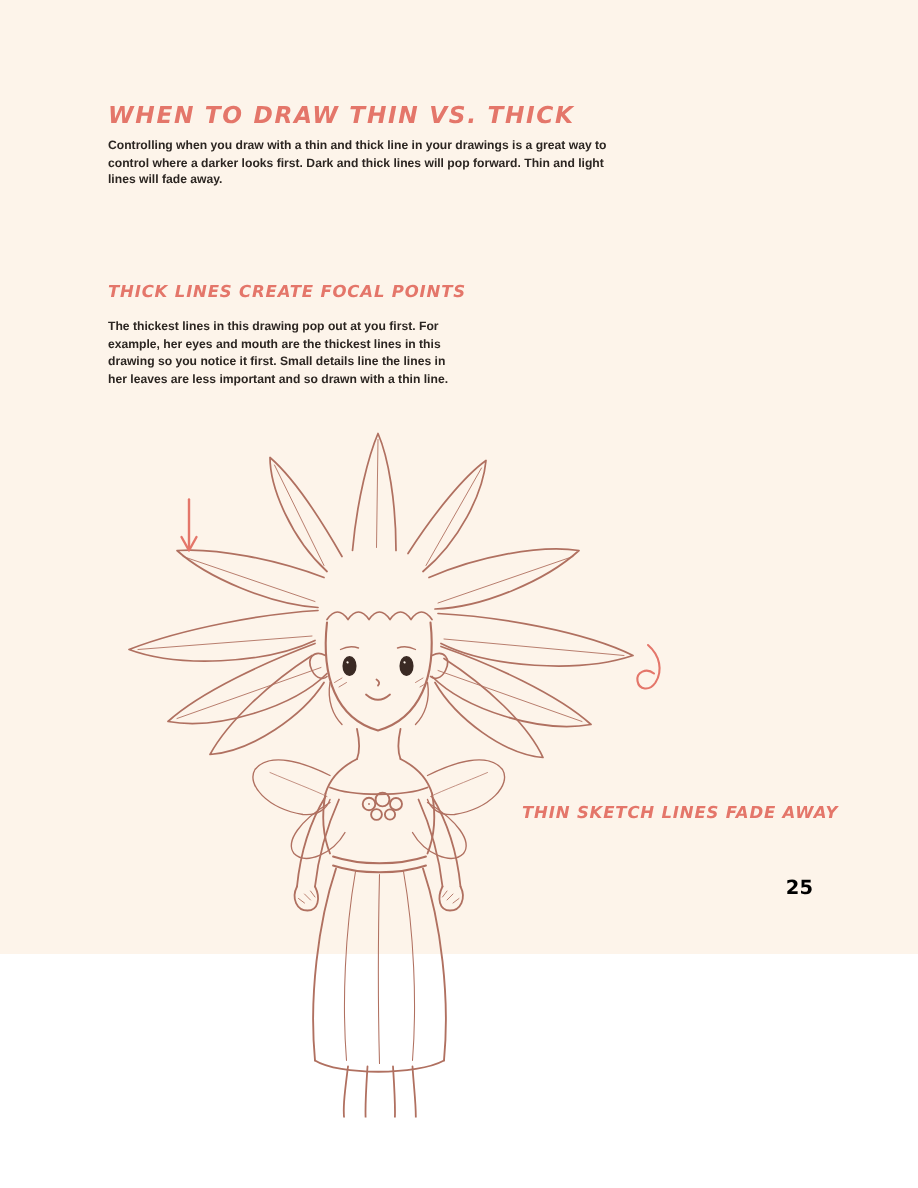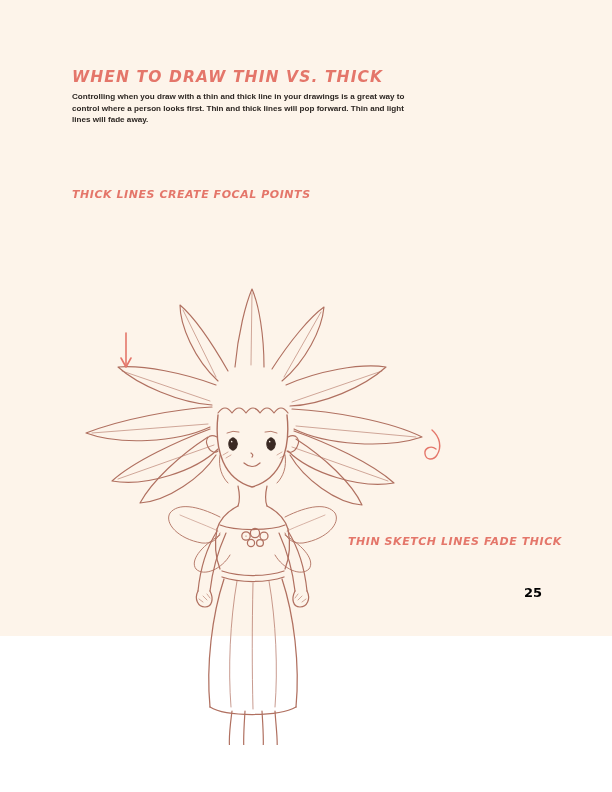--- a/index.html
+++ b/index.html
@@ -97,28 +97,29 @@
   }
   .illustration svg { display: block; }
 </style>
 </head>
 <body>
 
 <div class="page">
 
   <h1 class="main-heading">WHEN TO DRAW THIN VS. THICK</h1>
 
-  <p class="intro-text">Controlling when you draw with a thin and thick line in your drawings is a great way to control where a person looks first. Thin and thick lines will pop forward. Thin and light lines will fade away.</p>
+  <p class="intro-text">Controlling when you draw with a thin and thick line in your drawings is a great way to control where a darker looks first. Dark and thick lines will pop forward. Thin and light lines will fade away.</p>
 
   <div class="block-a">
     <div class="sub-heading">THICK LINES CREATE FOCAL POINTS</div>
+    <div class="body">The thickest lines in this drawing pop out at you first. For example, her eyes and mouth are the thickest lines in this drawing so you notice it first. Small details line the lines in her leaves are less important and so drawn with a thin line.</div>
   </div>
 
   <div class="block-b">
-    <div class="sub-heading">THIN SKETCH LINES FADE THICK</div>
+    <div class="sub-heading">THIN SKETCH LINES FADE AWAY</div>
   </div>
 
   <div class="illustration">
     <svg viewBox="0 0 470 490" width="470" height="490" xmlns="http://www.w3.org/2000/svg">
       <g fill="none" stroke="#b07060" stroke-linecap="round" stroke-linejoin="round">
 
         <g stroke-width="1.15">
 
           <path d="M175 112 C178 78 186 48 192 34 C199 50 204 80 204 112"></path>
           <path d="M192 38 L191 110" stroke-width="0.6"></path>

